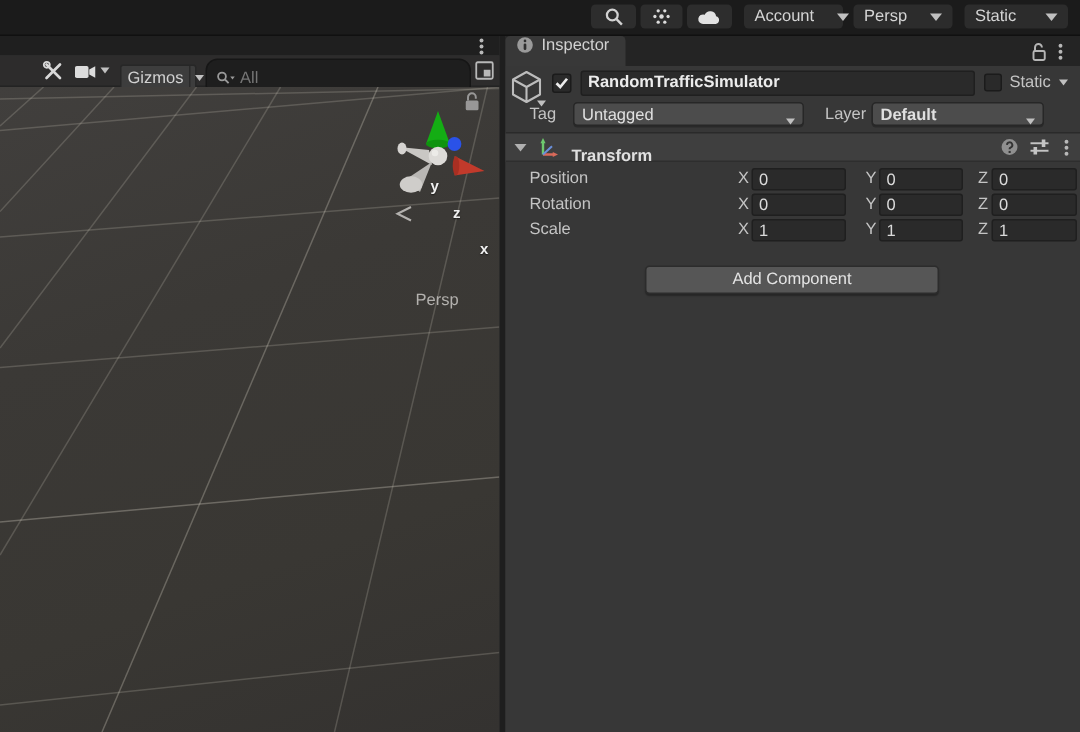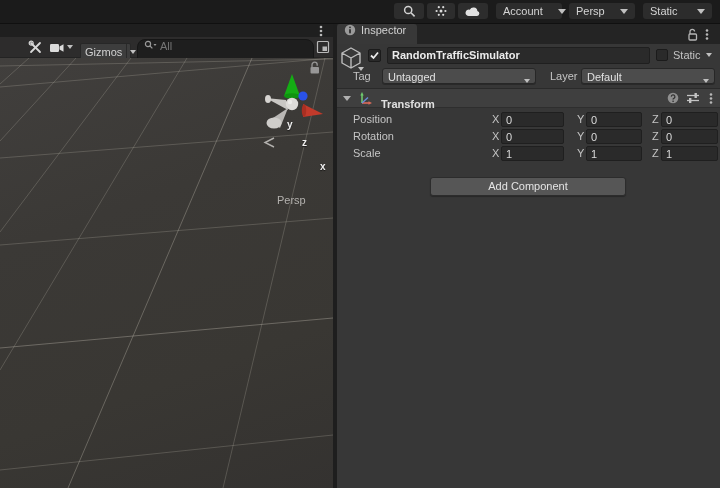--- a/index.html
+++ b/index.html
@@ -21,21 +21,21 @@
   .caret.sm{border-left-width:3px;border-right-width:3px;border-top-width:4px;}
 
   
   #scene-tabstrip{left:0;top:24px;width:333px;height:13px;background:#1f1f1f;}
   #scene-toolbar{left:0;top:37px;width:333px;height:21px;background:#2d2c2c;border-bottom:1px solid #232323;}
   #scene-viewport{left:0;top:58px;width:333px;height:430px;
     background:linear-gradient(160deg,#413f3d 0%,#3b3936 35%,#393733 70%,#343230 100%);}
   .mini-dd{position:absolute;display:flex;align-items:center;background:#3d3d3d;border:1px solid #272727;
            border-radius:2px;color:#d2d2d2;}
   #scene-search{position:absolute;left:137px;top:2px;width:177px;height:17px;background:#1e1e1e;
-                border:1px solid #161616;border-radius:8px;display:flex;align-items:flex-end;padding:12px 5px;}
+                border:1px solid #161616;border-radius:8px;display:flex;align-items:center;padding:12px 5px;}
   #scene-search input{background:transparent;border:none;outline:none;color:#909090;
                       font-family:"Liberation Sans",sans-serif;font-size:11px;width:120px;padding:0;margin-left:3px;}
   .axis-label{position:absolute;color:#f0f0f0;font-weight:bold;font-size:10px;text-shadow:0 1px 1px rgba(0,0,0,.6);}
 
   
   #splitter{left:333px;top:24px;width:4px;height:464px;background:#1e1e1e;}
 
   
   #insp-tabstrip{left:337px;top:24px;width:383px;height:20px;background:#242424;}
   #insp-tab{position:absolute;left:0;top:0;width:80px;height:20px;background:#383838;
@@ -236,21 +236,21 @@
     <div class="chk abs" style="left:319px;top:5px;width:12px;height:12px;"></div>
     <span class="lbl" style="left:336px;top:4px;">Static</span>
     <span class="caret sm abs" style="left:369px;top:9px;"></span>
 
     <span class="lbl" style="left:16px;top:25px;">Tag</span>
     <div class="pop" style="left:45px;top:24px;width:154px;height:16px;">
       <span>Untagged</span>
       <span class="caret sm"></span>
     </div>
     <span class="lbl" style="left:213px;top:25px;">Layer</span>
-    <div class="pop" style="left:244px;top:24px;width:134px;height:16px;">
+    <div class="pop" style="left:244px;top:24px;width:115px;height:16px;font-weight:bold;">
       <span>Default</span>
       <span class="caret sm"></span>
     </div>
 
     <div id="transform-header">
       <span class="fold" style="margin-left:6px;"></span>
       <svg width="15" height="15" viewBox="0 0 15 15" style="margin-left:7px;">
         <line x1="4" y1="12" x2="4" y2="3.5" stroke="#6ec96e" stroke-width="1.6"></line>
         <polygon points="4,1 2.3,4.5 5.7,4.5" fill="#6ec96e"></polygon>
         <line x1="4" y1="12" x2="11.5" y2="12" stroke="#d96a5a" stroke-width="1.6"></line>

